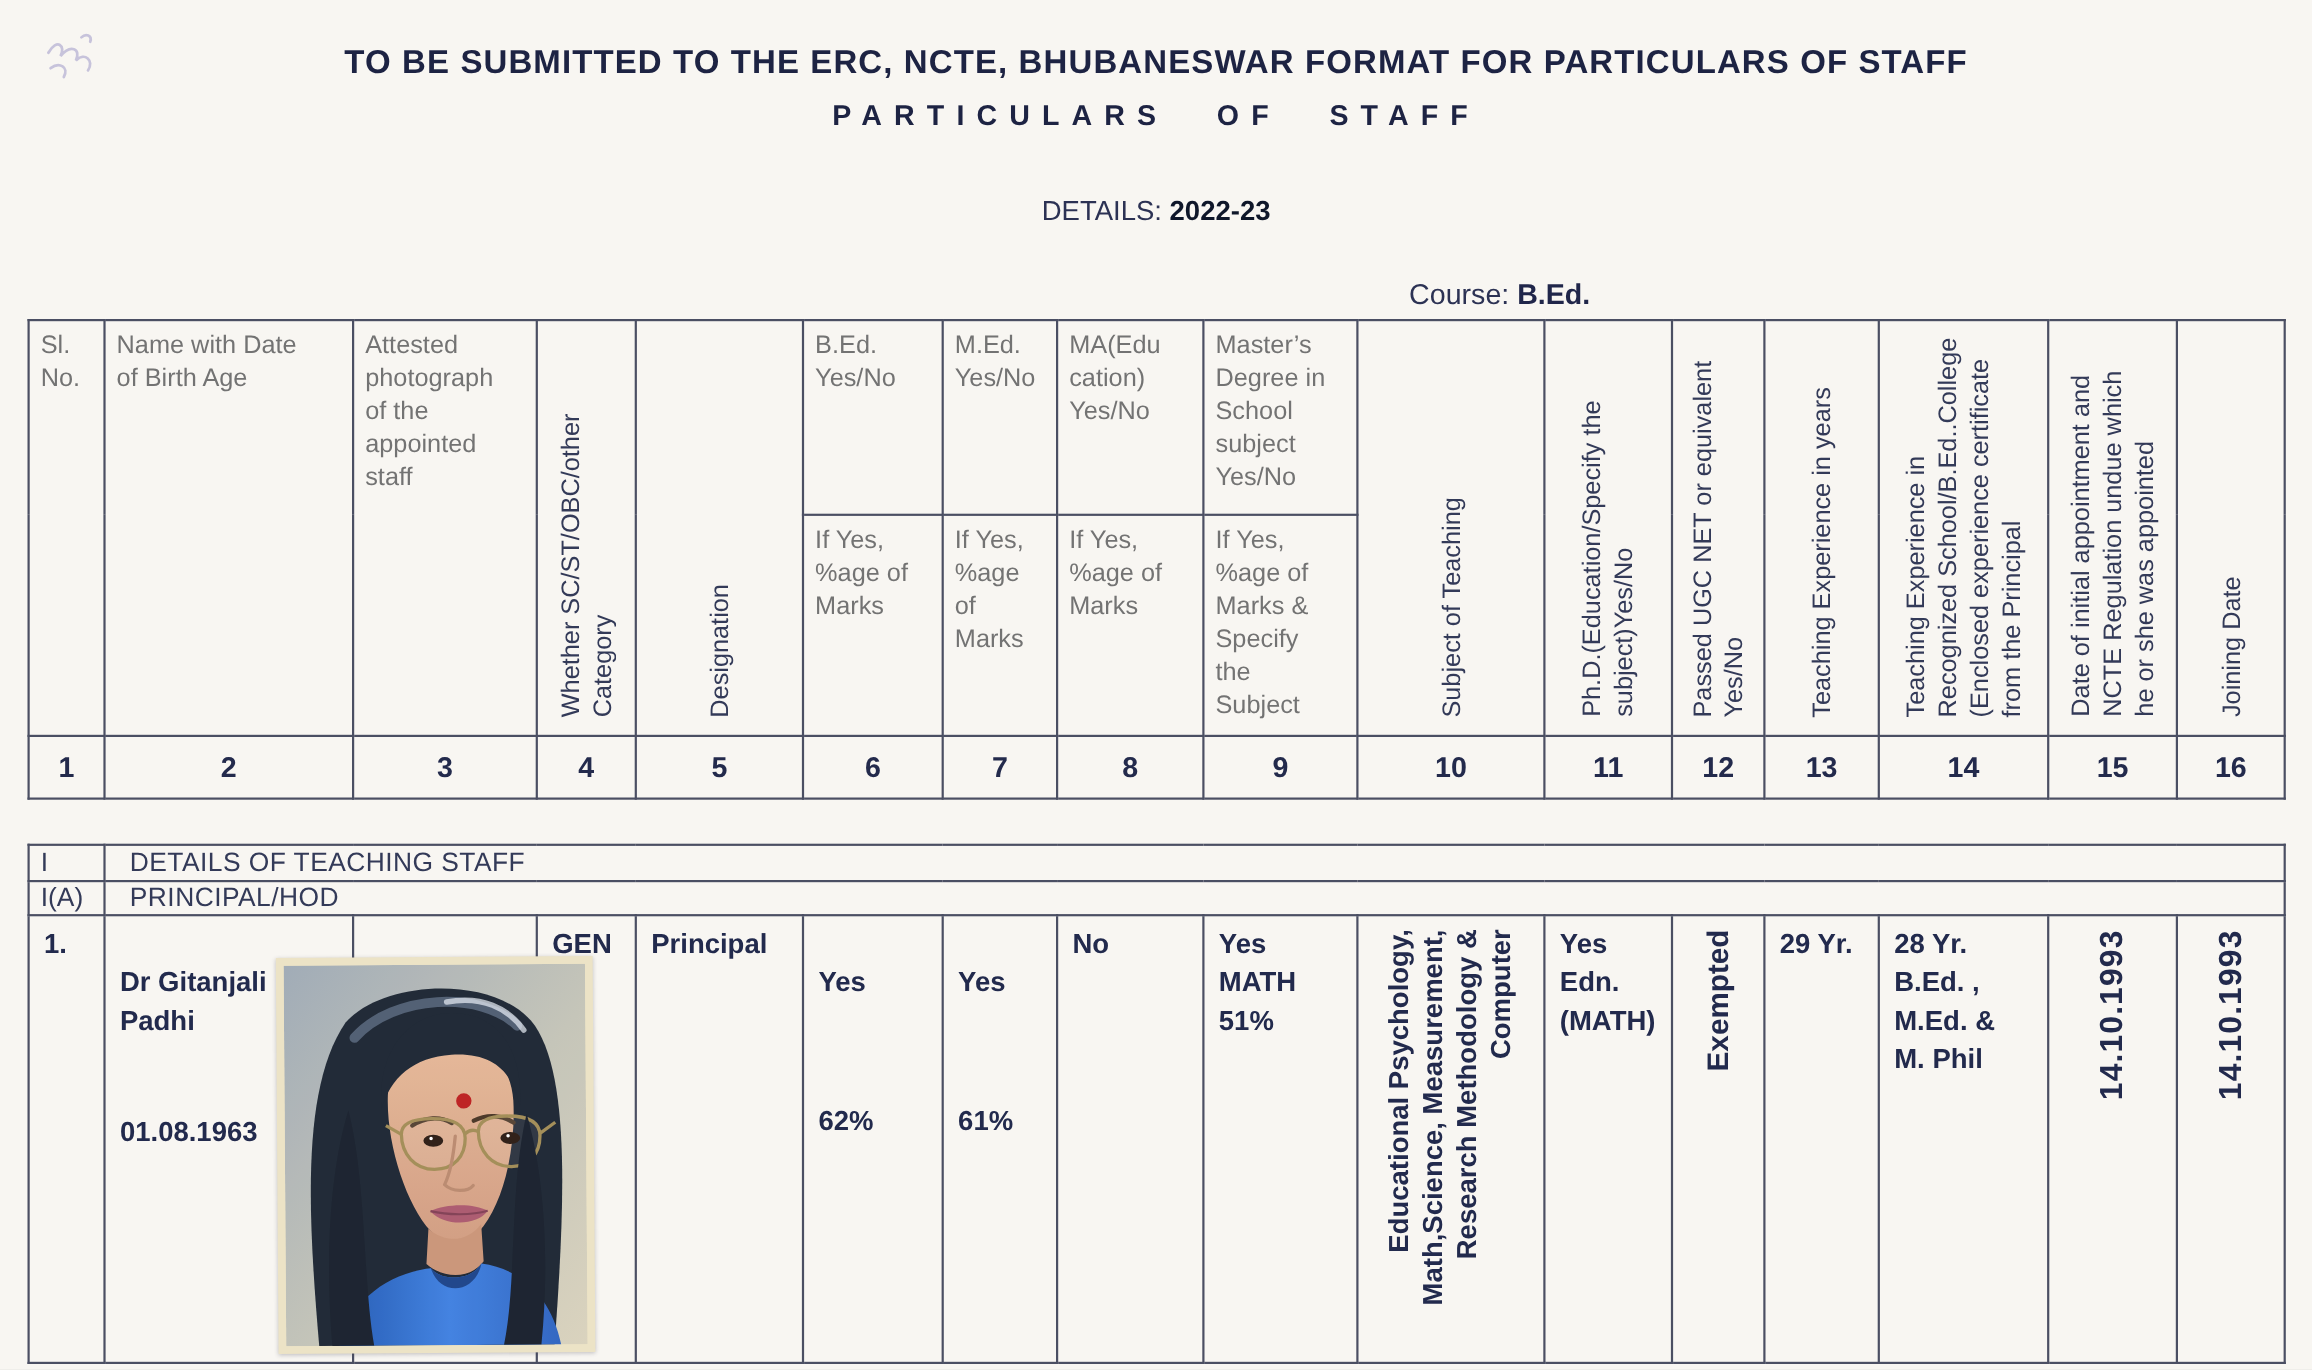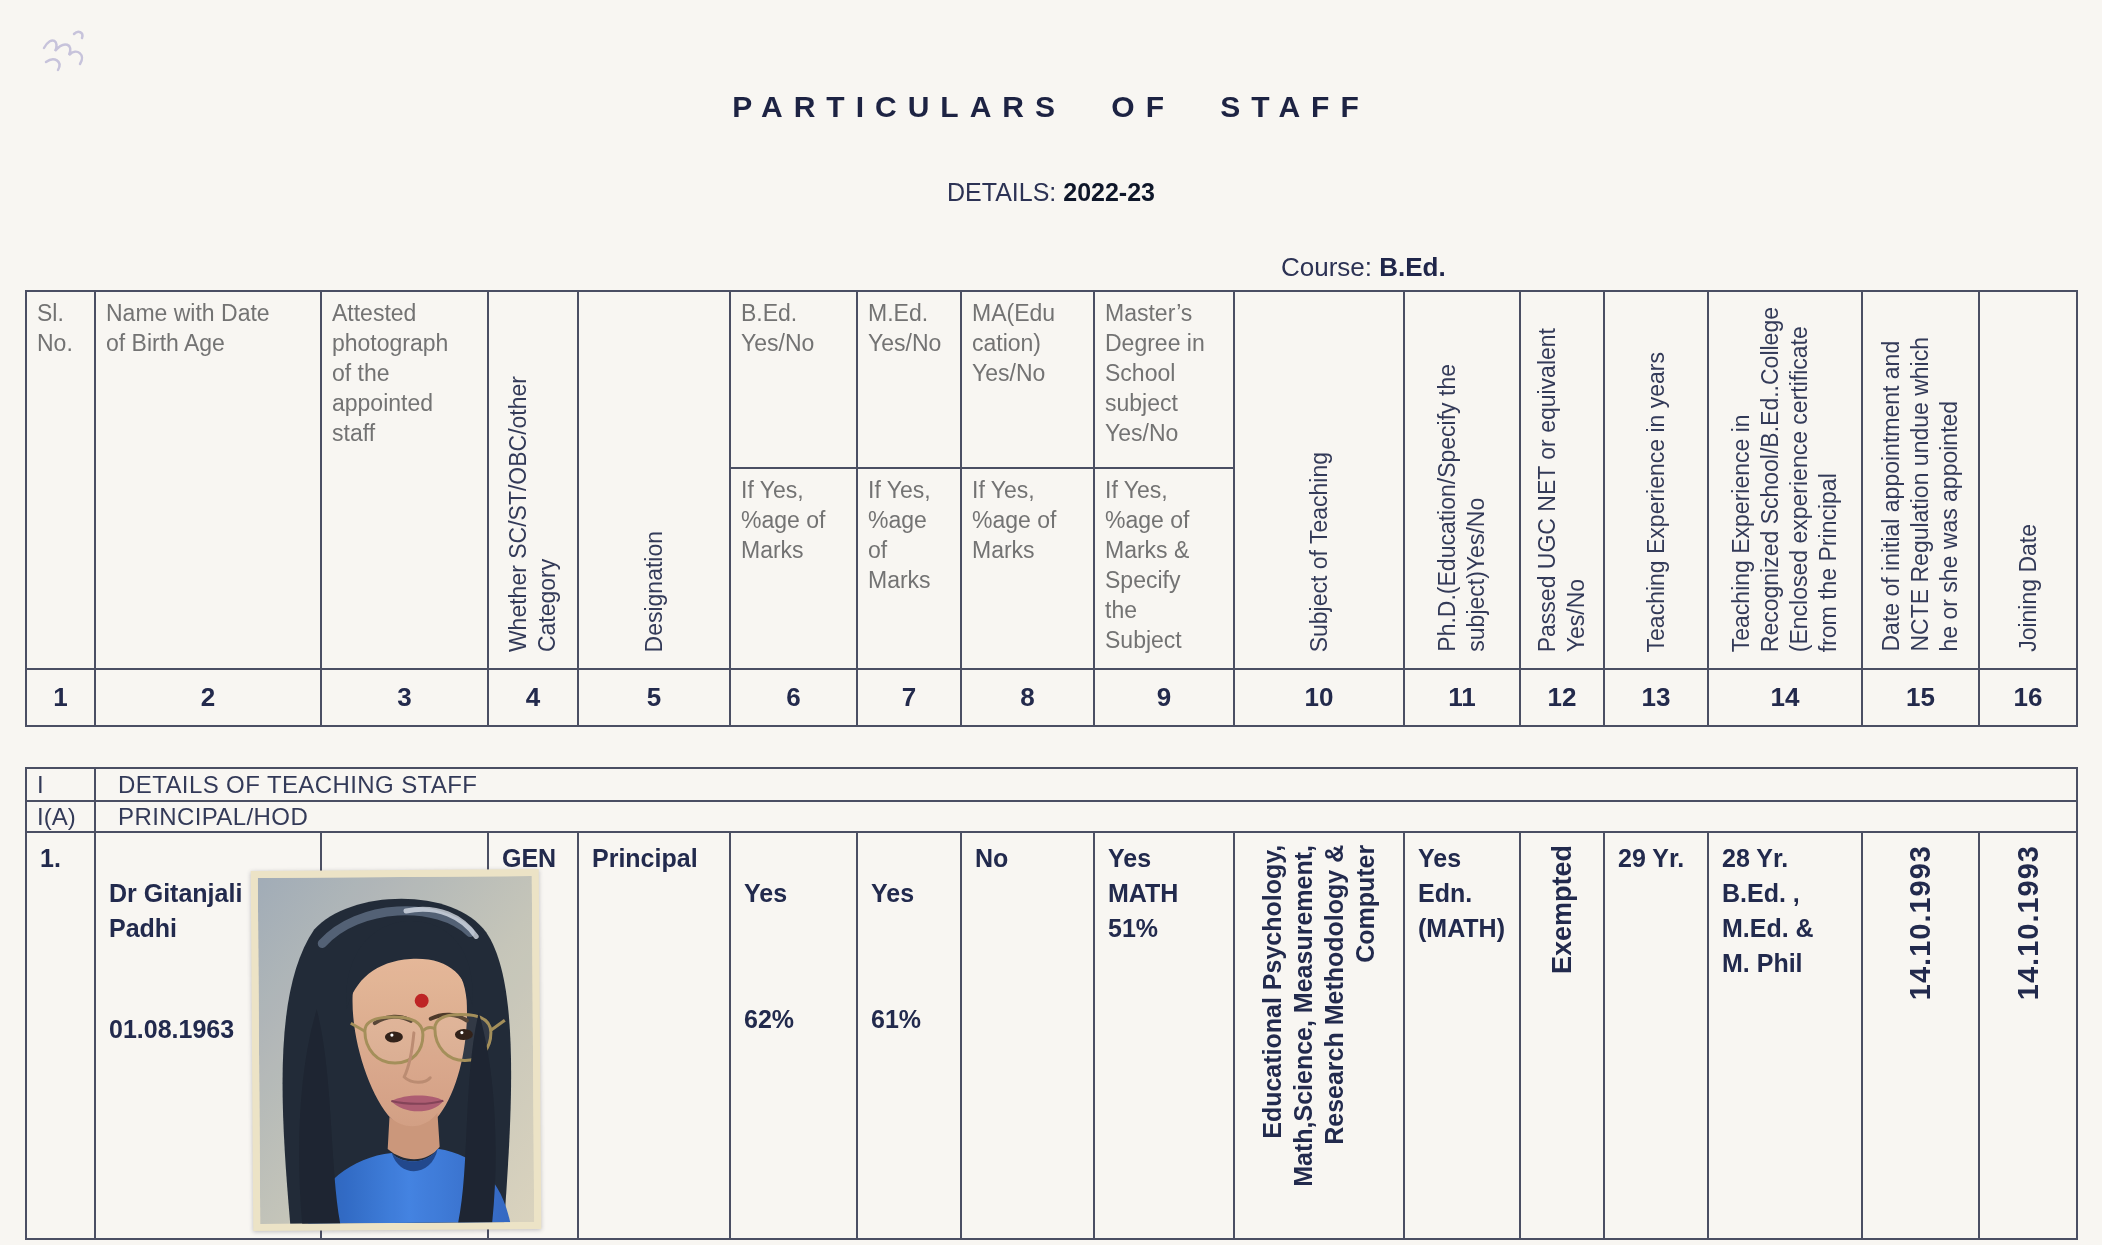--- a/index.html
+++ b/index.html
@@ -2,21 +2,21 @@
 <html><head>
 <meta charset="utf-8">
 <style>
   html,body{margin:0;padding:0;background:#e9e7e3;}
   .sheet{position:relative;width:2102px;height:1245px;background:#f8f6f2;overflow:hidden;
          font-family:"Liberation Sans",sans-serif;color:#2f3557;}
   
   .t1{position:absolute;left:0;right:0;top:40px;text-align:center;font-weight:700;
       font-size:30px;letter-spacing:1px;color:#1d2343;}
   .t2{position:absolute;left:0;right:0;top:90px;text-align:center;font-weight:700;
-      font-size:30px;letter-spacing:11px;word-spacing:26px;color:#1d2343;}
+      font-size:26px;letter-spacing:11px;word-spacing:26px;color:#1d2343;}
   .sess{position:absolute;left:0;right:0;top:178px;text-align:center;font-size:25px;color:#2c3254;}
   .sess b{font-weight:700;color:#0f172a;}
   .instline{position:absolute;left:146px;top:252px;font-size:26px;color:#2c3254;}
   .instline b{font-weight:700;color:#20264a;}
   .courseline{position:absolute;left:1281px;top:252px;font-size:26px;color:#2c3254;}
   .courseline b{font-weight:700;color:#20264a;}
   
   .twrap1{position:absolute;left:25px;top:290px;}
   .twrap2{position:absolute;left:25px;top:767px;}
   table.grid{border-collapse:collapse;table-layout:fixed;width:2051px;}
@@ -54,20 +54,21 @@
 </style>
 </head>
 <body>
 
 <div class="sheet">
 
   <svg class="scribble" viewBox="0 0 72 62">
     <path d="M14,32 C22,18 30,26 25,35 C34,24 44,28 39,39 C47,31 56,39 50,48 M16,46 C24,40 33,45 28,54 M44,18 C48,14 54,16 52,22" stroke="#a7a2cc" stroke-width="2.5" fill="none" stroke-linecap="round"></path>
   </svg>
 
+  <div class="t1">TO BE SUBMITTED TO THE ERC, NCTE, BHUBANESWAR FORMAT FOR PARTICULARS OF STAFF</div>
   <div class="t2">PARTICULARS OF STAFF</div>
   <div class="sess"><span>DETAILS:</span> <b>2022-23</b></div>
   <div class="courseline"><span>Course: </span><b>B.Ed.</b></div>
 
   <div class="twrap1">
   <table class="grid">
     <colgroup>
       <col style="width:69px">
           <col style="width:226px">
           <col style="width:167px">

